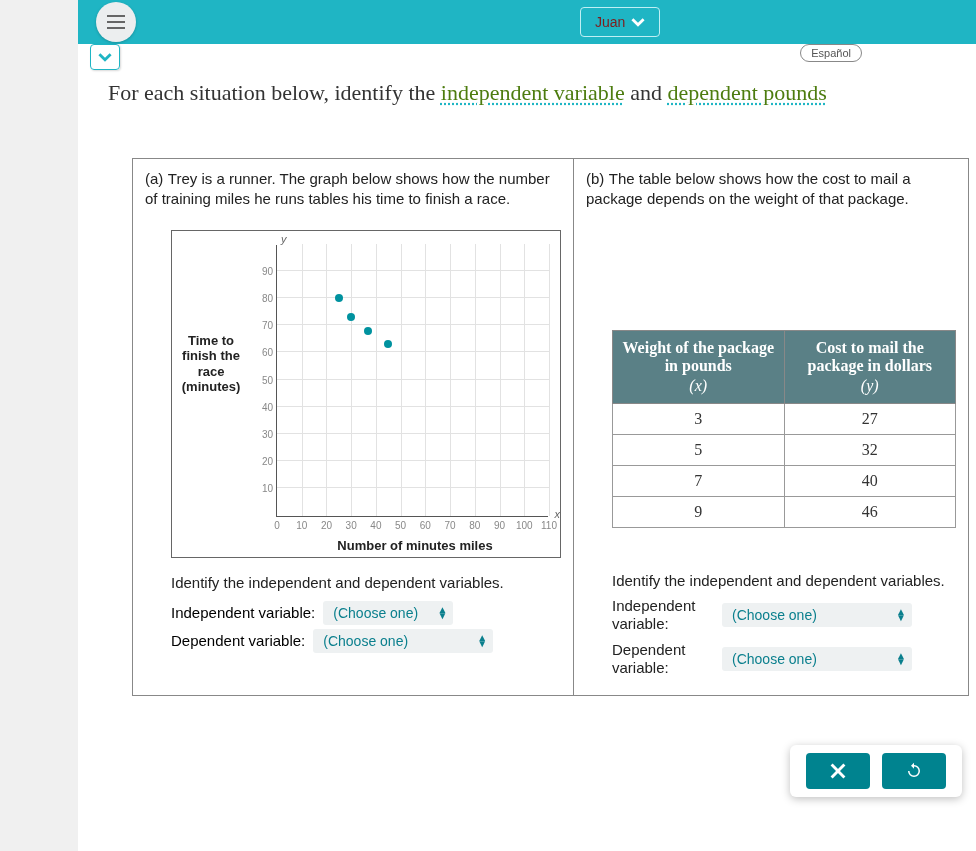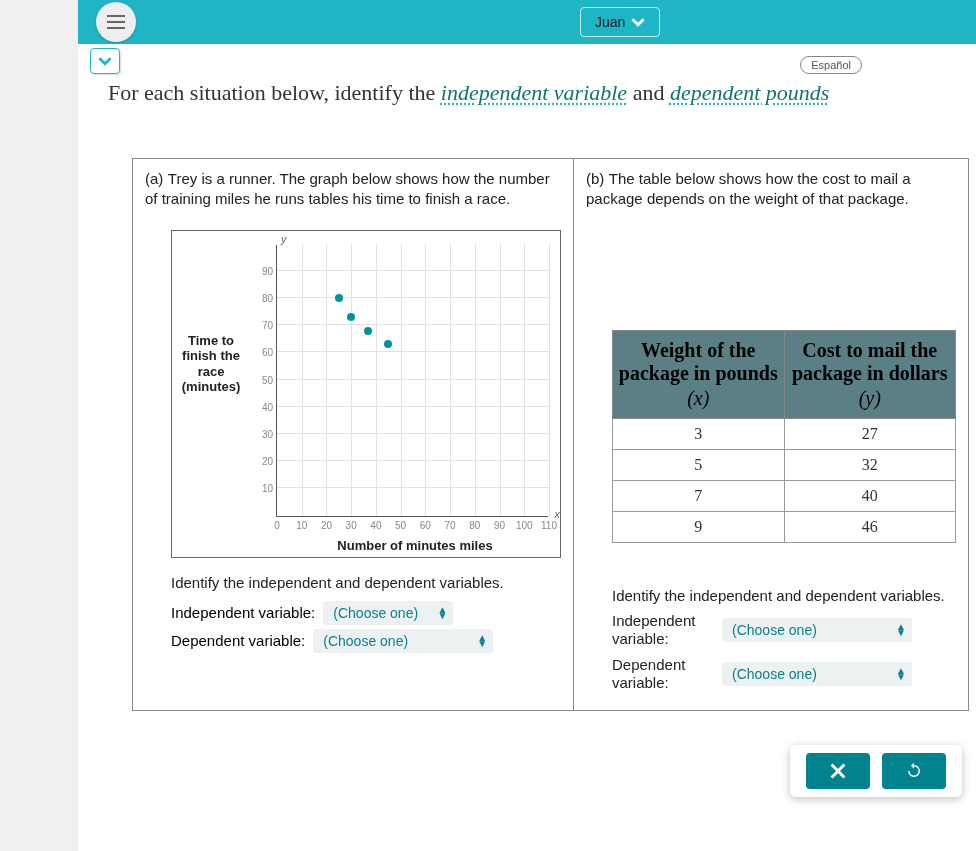--- a/index.html
+++ b/index.html
@@ -54,35 +54,35 @@
   .progress-seg {
     width: 42px; height: 10px;
     border: 1px solid #bfeff4;
     border-radius: 5px;
     background: transparent;
   }
   .progress-seg.fill { background: #00e676; border-color:#00e676;}
   .progress-text { font-size: 12px; color:#fff; margin-left:4px; }
   .user-btn {
     border: 1px solid #bfeff4;
-    color: #0f172a;
+    color: #7f1d1d;
     background: transparent;
     padding: 6px 14px;
     border-radius: 4px;
     font-size: 14px;
     display:flex; align-items:center; gap:6px;
     cursor:pointer;
     margin-left:12px;
   }
   .toggle-row {
     position: absolute;
     left: 78px; top: 44px;
     width: 802px; height: 30px;
     background:#fff;
-    display:flex; align-items:flex-end;
+    display:flex; align-items:flex-start;
     padding-right:18px;
   }
   .chevron-box {
     width:30px; height:26px;
     margin-left:12px;
     border:1px solid #1fb5c4;
     border-radius:4px;
     display:flex; align-items:center; justify-content:center;
     color:#1fb5c4;
     cursor:pointer;
@@ -100,25 +100,24 @@
   .instruction {
     position:absolute;
     left:108px; top:80px;
     width:860px;
     font-family: Georgia, 'Times New Roman', serif;
     font-size:22px;
     color:#333;
     white-space:nowrap;
   }
   .instruction .term {
-    color:#0f766e;
+    color:#4d7c0f;
     text-decoration: underline dotted #1fb5c4;
     text-underline-offset: 3px;
     cursor:pointer;
-    font-style:italic;
   }
   .problem-table {
     position:absolute;
     left:132px; top:158px;
     width:830px;
     border-collapse:collapse;
   }
   .problem-table > tbody > tr > td {
     border:1px solid #888;
     vertical-align:top;
@@ -188,22 +187,22 @@
   .dropdown .arrs {
     position:absolute; right:6px; top:50%; transform:translateY(-50%);
     font-size:10px; color:#0a7f8d; line-height:0.6;
   }
   .data-table {
     margin:120px 0 0 26px;
     width:344px;
     border-collapse:collapse;
   }
   .data-table th {
-    background:#5a8086; color:#000000;
-    font-weight:bold; font-size:20px;
+    background:#5a8086; color:#ffffff;
+    font-weight:bold; font-size:16px;
     padding:8px 4px;
     border:1px solid #888;
     width:50%;
     font-family:Georgia,'Times New Roman',serif;
   }
   .data-table th .var {
     display:block; font-style:italic; font-family:Georgia,serif;
     font-weight:normal; margin-top:2px;
   }
   .data-table td {

